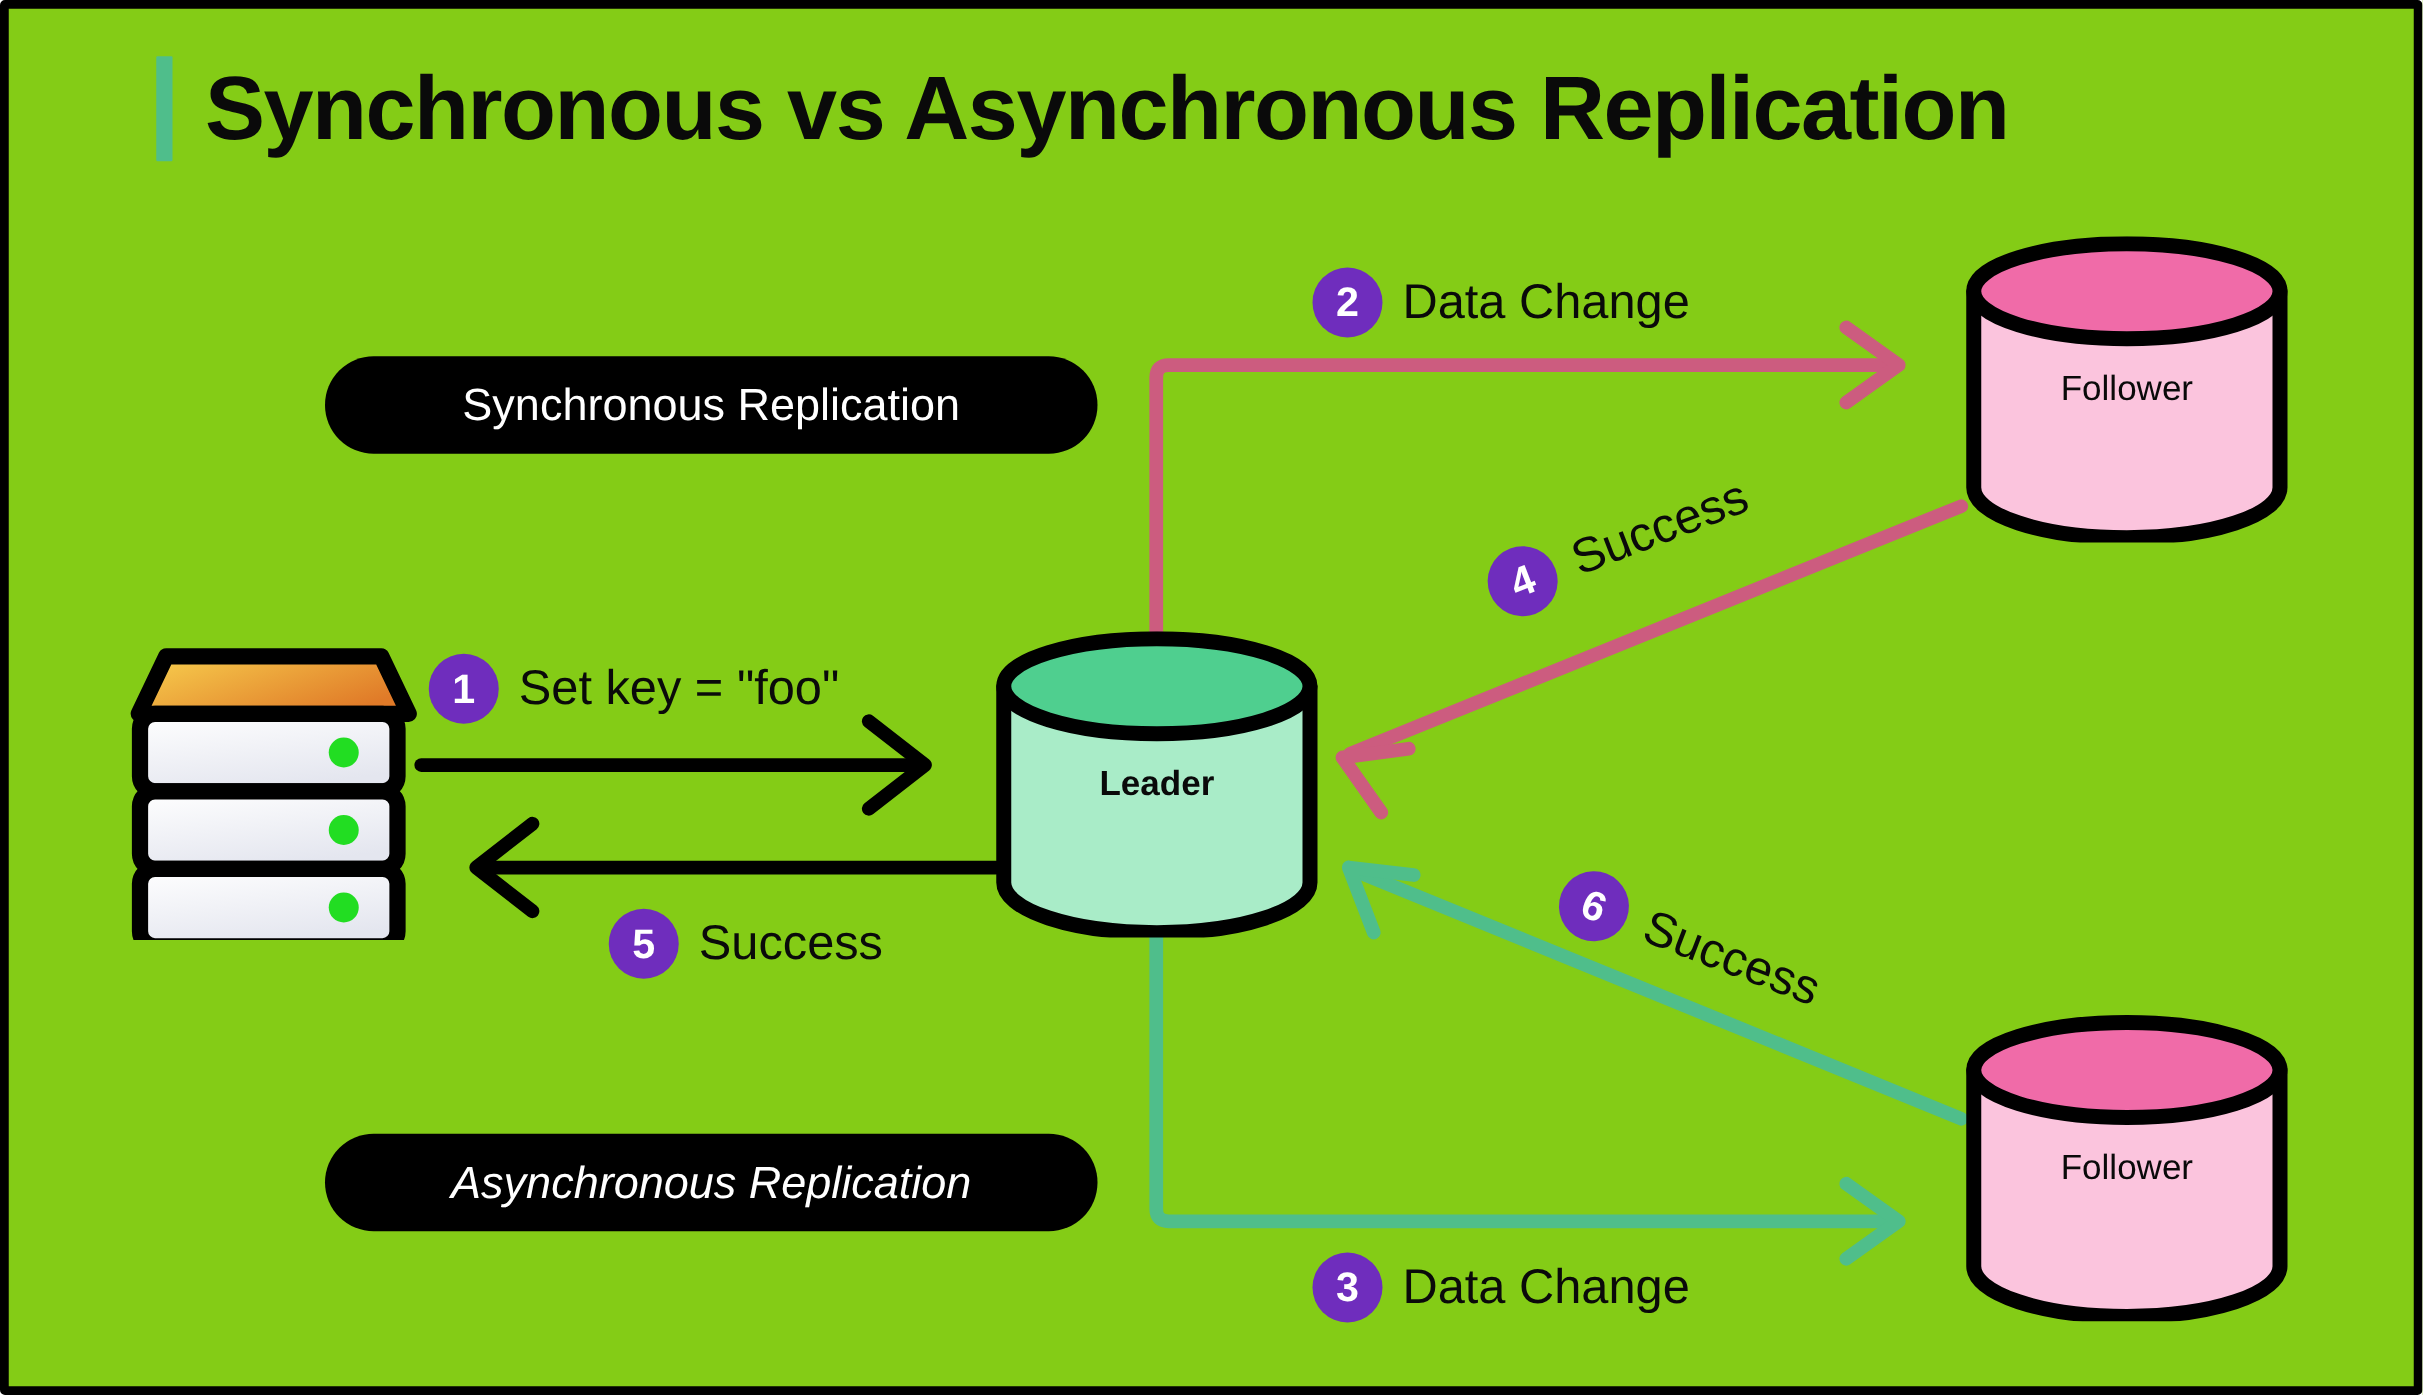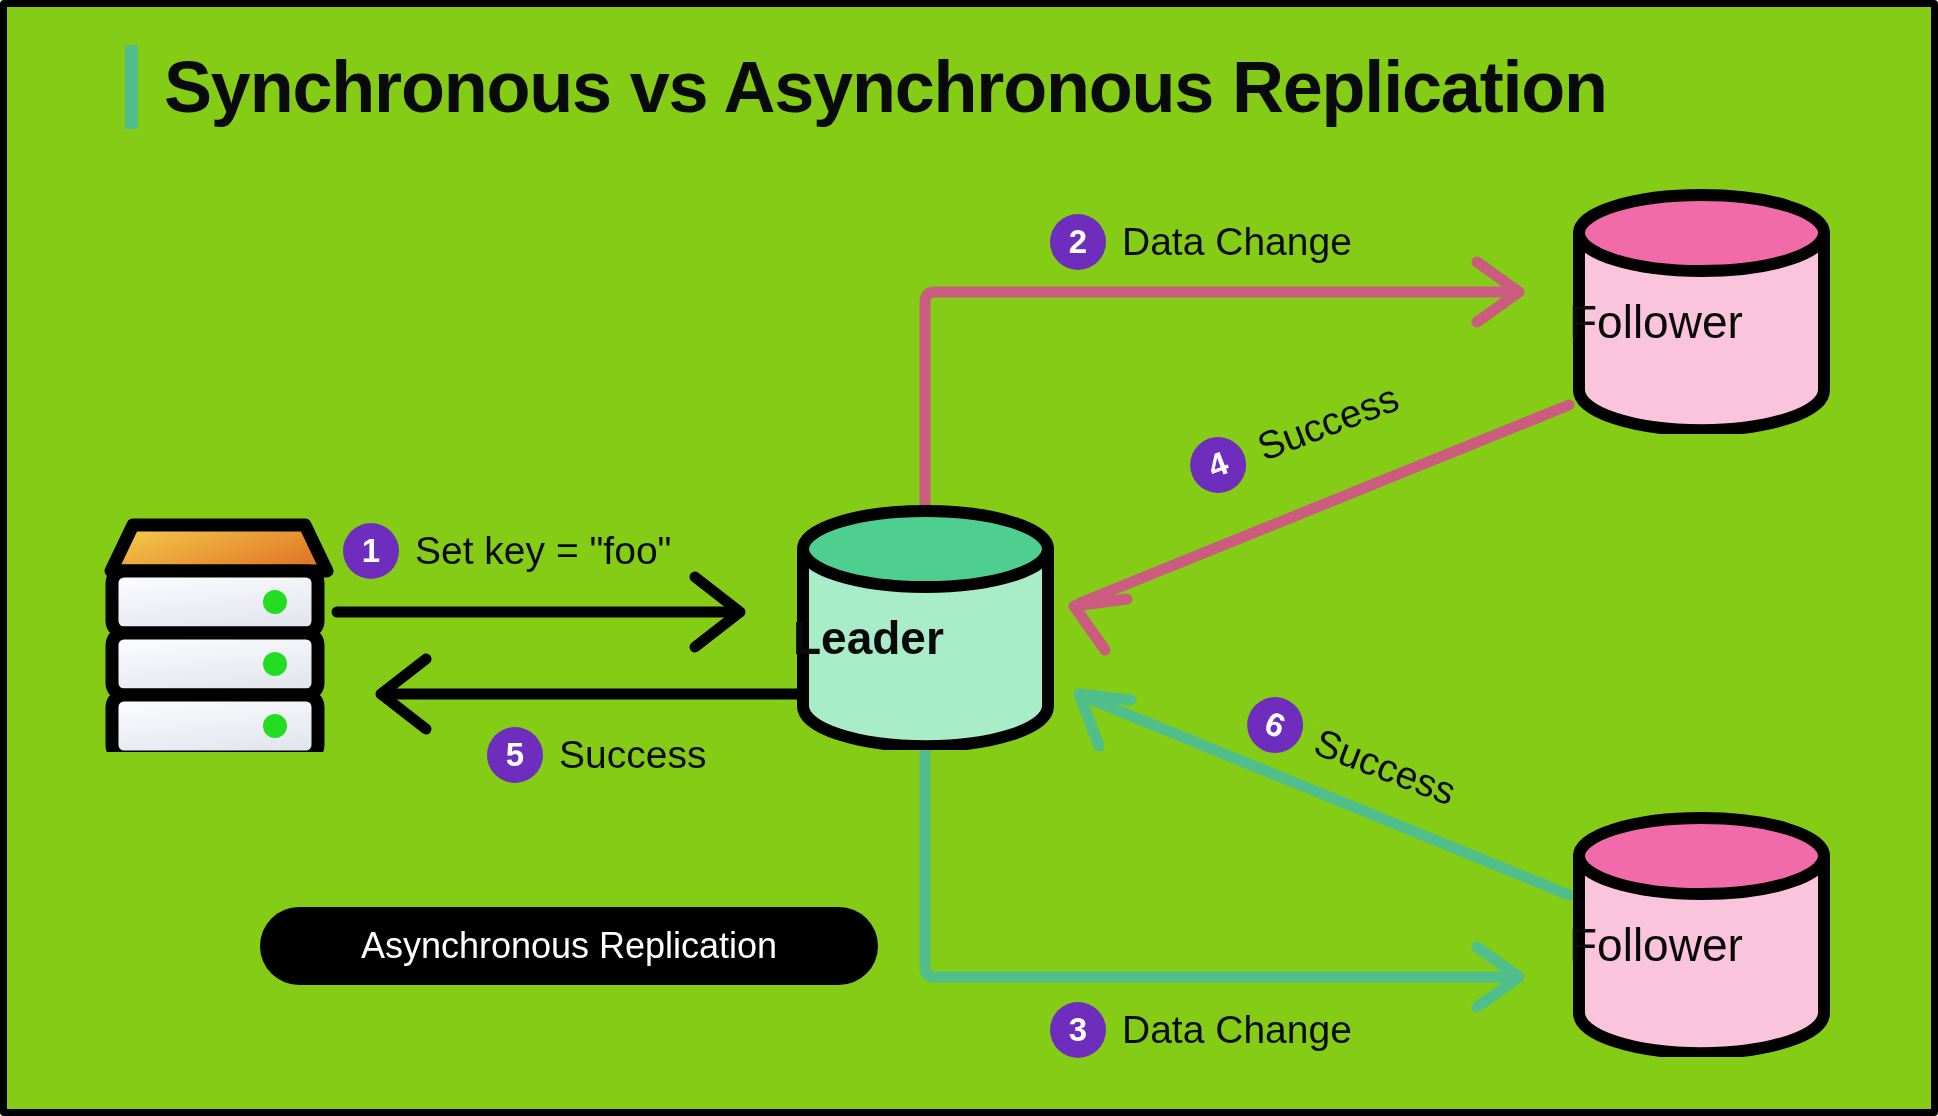--- a/index.html
+++ b/index.html
@@ -52,21 +52,21 @@
     background: #000000;
     color: #ffffff;
     border-radius: 46px;
     font-size: 36px;
     display: flex;
     align-items: center;
     justify-content: center;
     white-space: nowrap;
   }
   #pill-sync  { left: 253px; top: 278px; width: 618px; height: 78px; }
-  #pill-async { left: 253px; top: 900px; width: 618px; height: 78px; }
+  #pill-async { left: 253px; top: 900px; width: 618px; height: 78px; font-style: italic; }
 
   
   #wires {
     position: absolute;
     left: 0; top: 0;
     width: 1938px;
     height: 1116px;
   }
   
   .step {
@@ -100,22 +100,22 @@
   #step-5 { left: 480px; top: 720px; }
   #step-6 { left: 1242px; top: 680px; transform: rotate(21deg); transform-origin: left center; }
 
   
   .cyl {
     position: absolute;
   }
   .cyl-label {
     position: absolute;
     width: 100%;
-    text-align: left;
-    font-size: 46px;
+    text-align: center;
+    font-size: 28px;
     color: #0a0a0a;
   }
   #cyl-leader   { left: 786px; top: 498px; width: 265px; height: 245px; }
   #cyl-leader .cyl-label { top: 106px; font-weight: bold; }
   #cyl-follower-top { left: 1562px; top: 182px; width: 265px; height: 245px; }
   #cyl-follower-top .cyl-label { top: 106px; }
   #cyl-follower-bottom { left: 1562px; top: 805px; width: 265px; height: 245px; }
   #cyl-follower-bottom .cyl-label { top: 106px; }
 
   
@@ -151,20 +151,21 @@
     <path d="M 1562 888 L 1078 690" fill="none" stroke="#4fbe8b" stroke-width="11" stroke-linecap="round" stroke-linejoin="round"></path>
     <path d="M 1072 687 L 1092 739 M 1072 687 L 1124 693" fill="none" stroke="#4fbe8b" stroke-width="11" stroke-linecap="round" stroke-linejoin="round"></path>
 
     <path d="M 330 605 L 725 605" fill="none" stroke="#000000" stroke-width="11" stroke-linecap="round" stroke-linejoin="round"></path>
     <path d="M 733 605 L 688 570 M 733 605 L 688 640" fill="none" stroke="#000000" stroke-width="11" stroke-linecap="round" stroke-linejoin="round"></path>
 
     <path d="M 790 687 L 382 687" fill="none" stroke="#000000" stroke-width="11" stroke-linecap="round" stroke-linejoin="round"></path>
     <path d="M 374 687 L 419 652 M 374 687 L 419 722" fill="none" stroke="#000000" stroke-width="11" stroke-linecap="round" stroke-linejoin="round"></path>
   </svg>
 
+  <div class="pill" id="pill-sync">Synchronous Replication</div>
   <div class="pill" id="pill-async">Asynchronous Replication</div>
 
   <div id="server-stack">
     <svg viewBox="0 0 232 235" width="232" height="235">
       <defs>
         <linearGradient id="topgrad" x1="0" y1="0" x2="1" y2="0.6">
           <stop offset="0%" stop-color="#f8d14f"></stop>
           <stop offset="100%" stop-color="#e07a28"></stop>
         </linearGradient>
         <linearGradient id="bodygrad" x1="0" y1="0" x2="0.4" y2="1">

